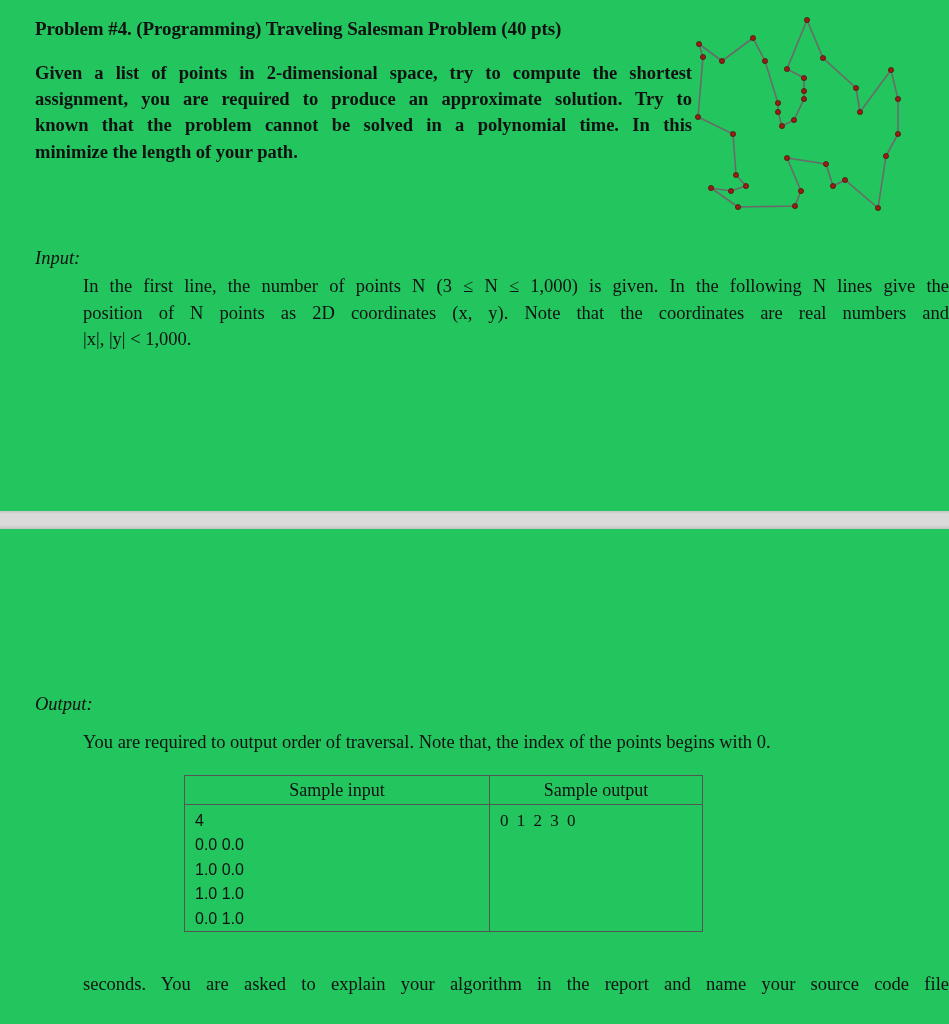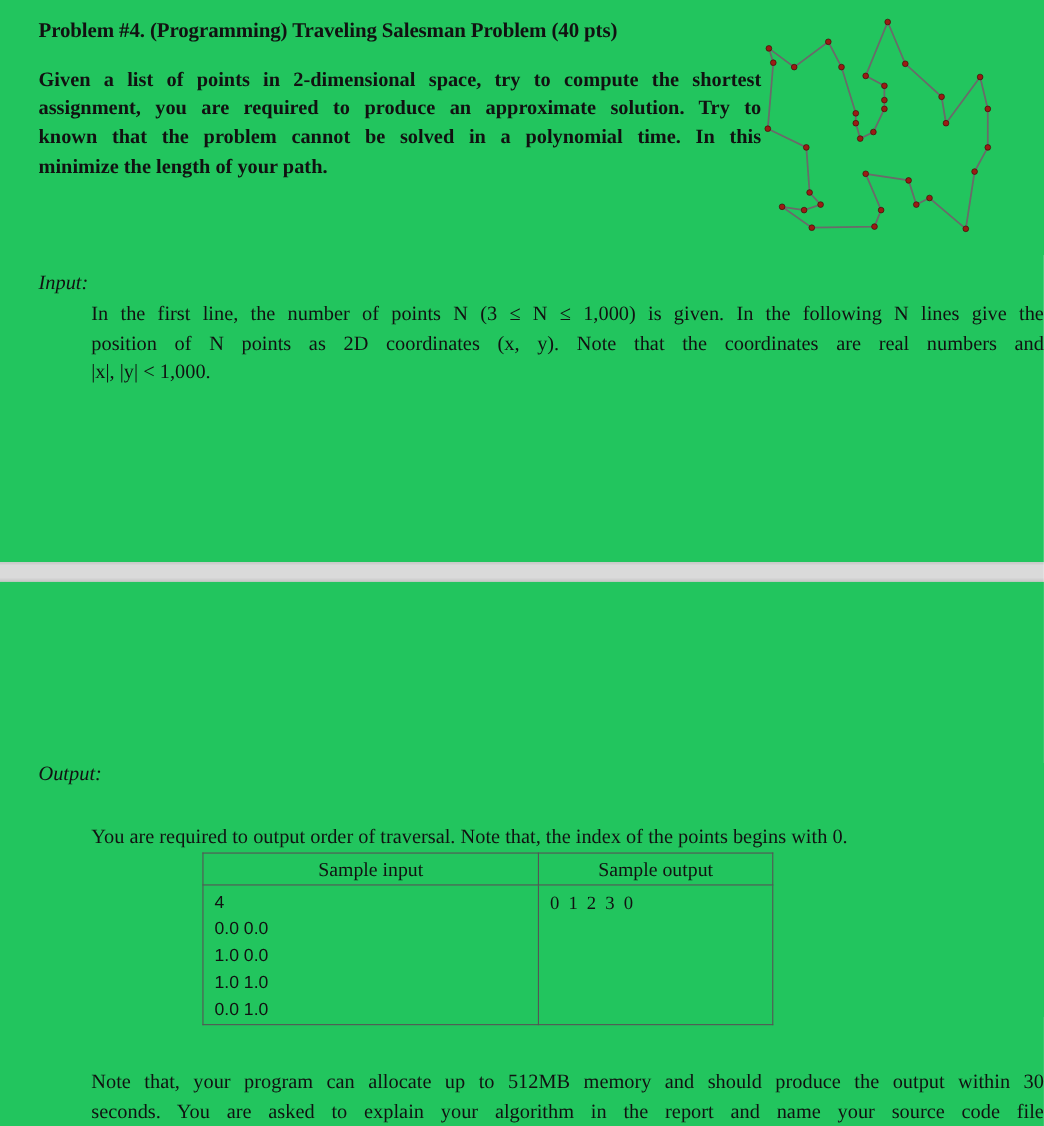--- a/index.html
+++ b/index.html
@@ -90,21 +90,21 @@
     <span class="line">In the first line, the number of points N (3 ≤ N ≤ 1,000) is given. In the following N lines give the</span>
     <span class="line">position of N points as 2D coordinates (x, y). Note that the coordinates are real numbers and</span>
     <span class="line last">|x|, |y| &lt; 1,000.</span>
   </div>
 </div>
 
 <div class="page-gap"></div>
 
 <div class="page page-bottom">
   <div class="heading-it" style="top:165px;">Output:</div>
-  <div class="para" style="top:219px;">
+  <div class="para" style="top:200px;">
     <span class="line last">You are required to output order of traversal. Note that, the index of the points begins with 0.</span>
   </div>
 </div>
 
 <table class="sample">
   <tbody>
       <tr>
     <th class="c1">Sample input</th>
     <th class="c2">Sample output</th>
   </tr>
@@ -117,15 +117,14 @@
       <div>0.0 1.0</div>
     </td>
     <td class="c2">
       <div class="out-line">0 1 2 3 0</div>
     </td>
   </tr>
 </tbody>
   </table>
 
 <div class="para" style="top:971px;">
-  <span class="line">Note that, your program can allocate up to 512MB memory and should produce the output within 30</span>
   <span class="line">seconds. You are asked to explain your algorithm in the report and name your source code file</span>
 </div>
 
 </body></html>

